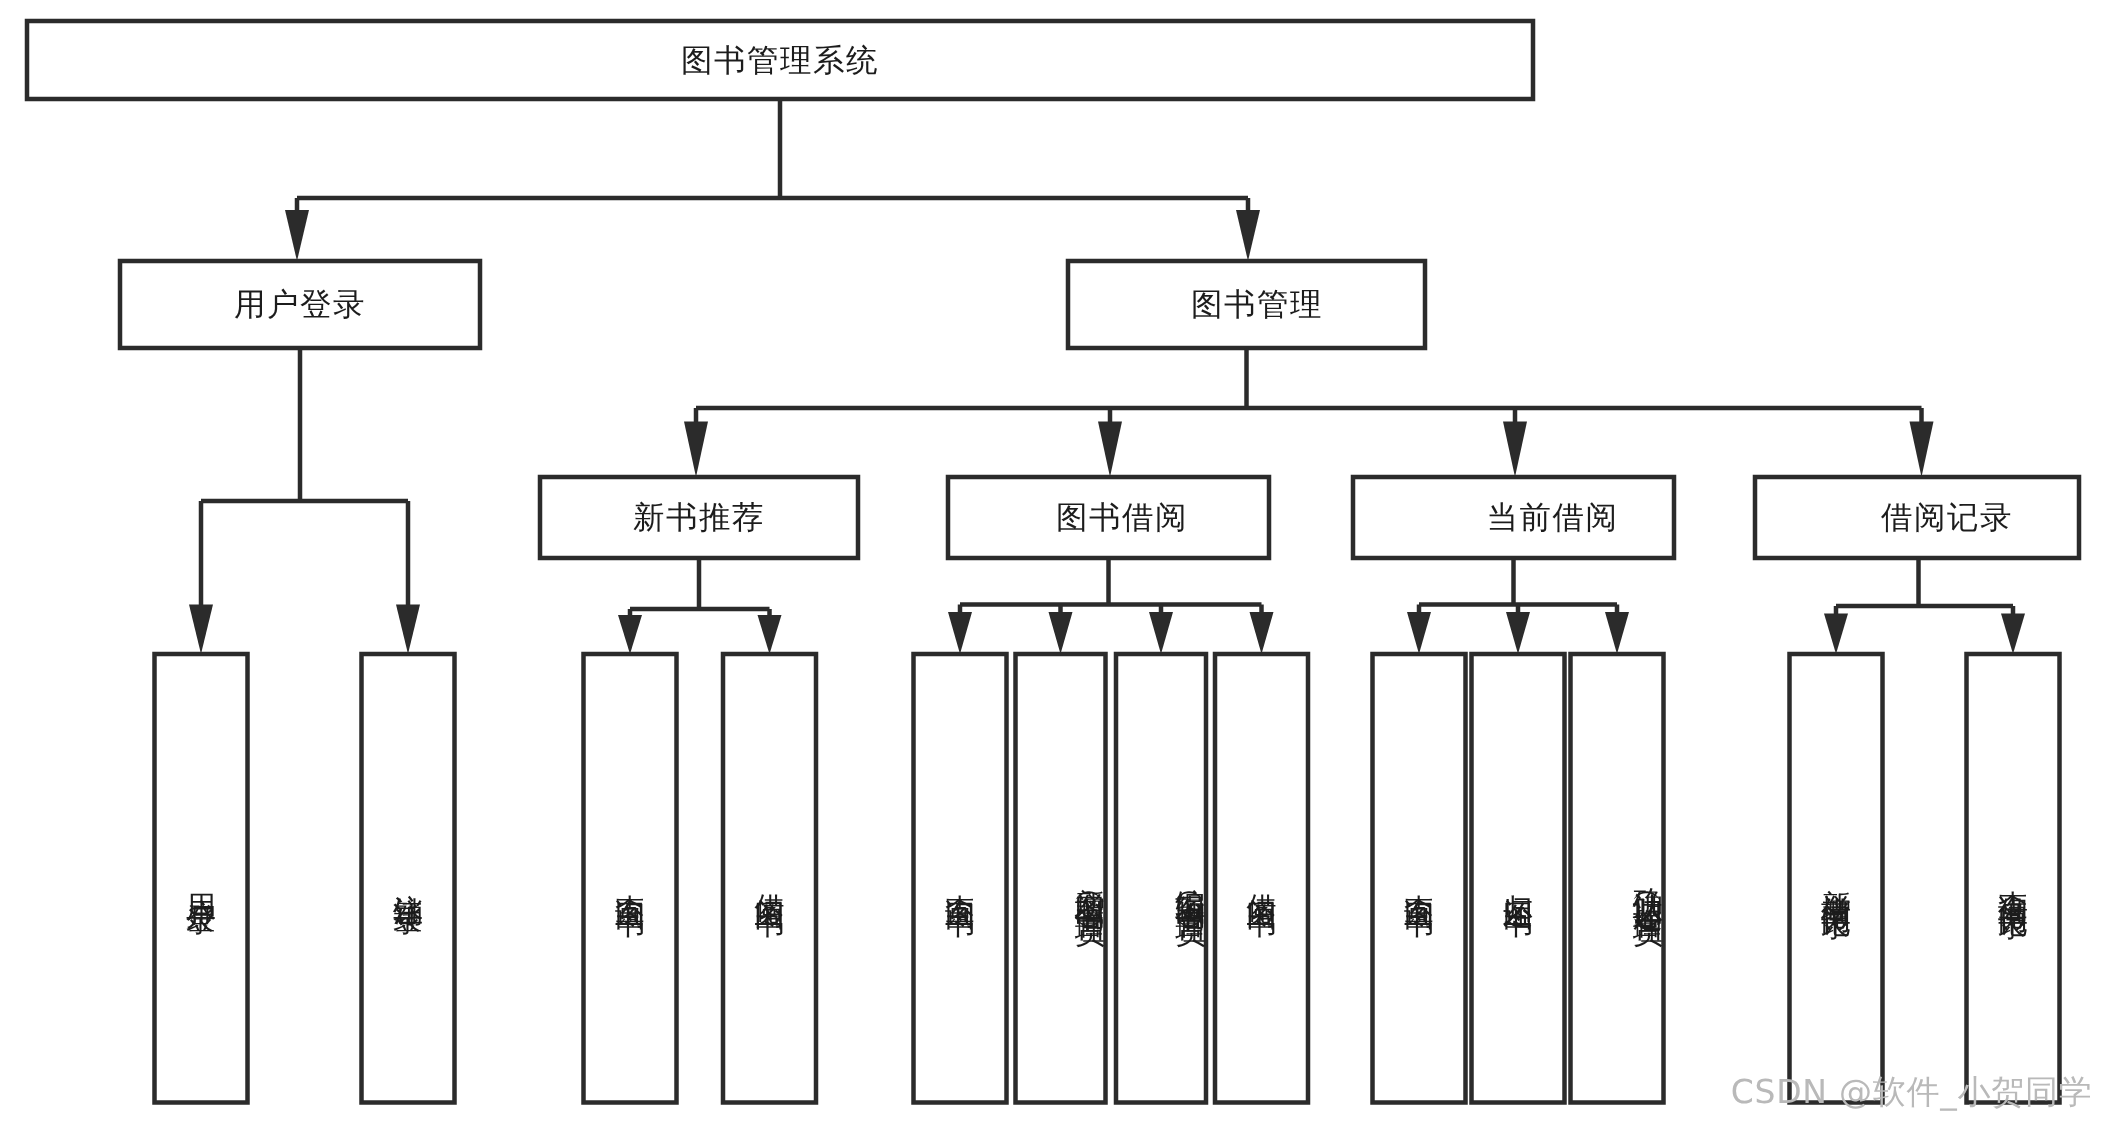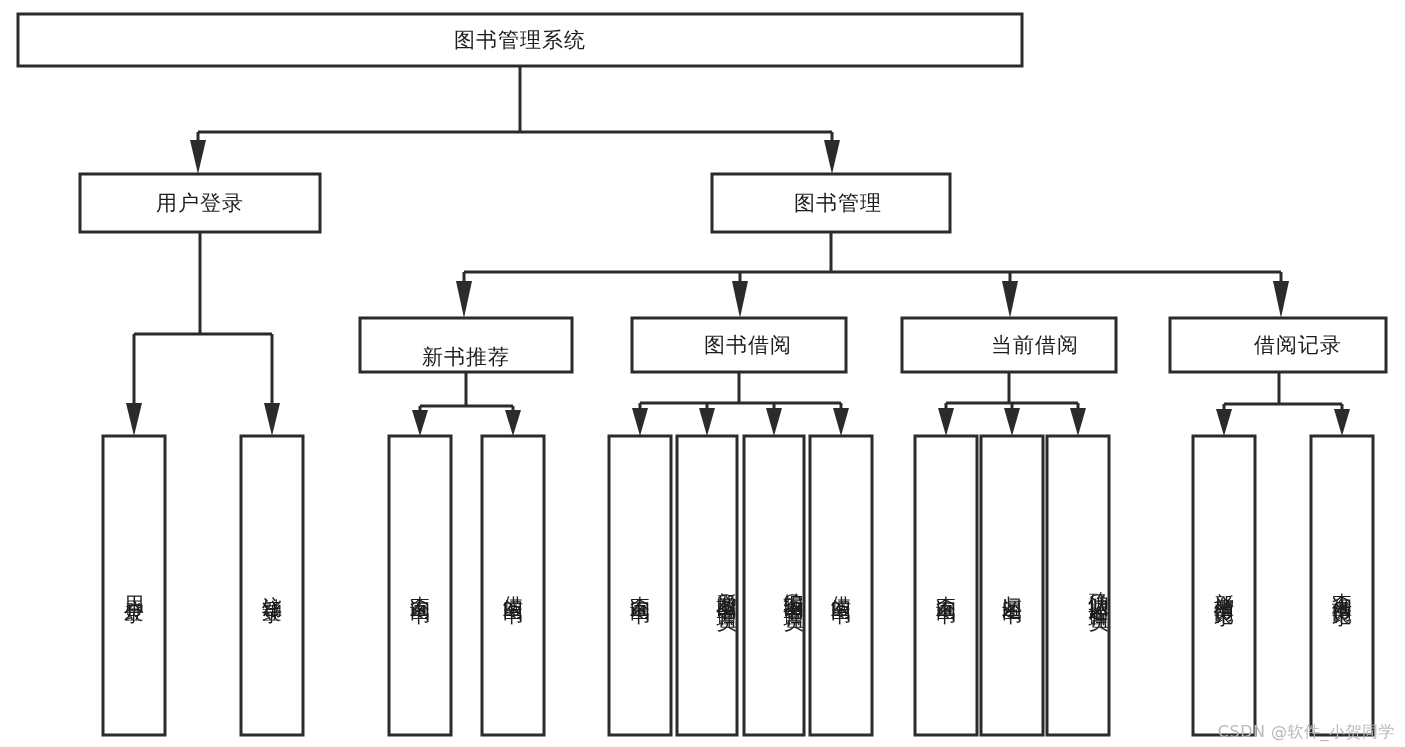--- a/index.html
+++ b/index.html
@@ -37,21 +37,21 @@
     color:#1c1c1c;
     letter-spacing:1px;
     white-space:nowrap;
     pointer-events:none;
     font-family:"DejaVu Sans","Liberation Sans",sans-serif;
   }
   .watermark{
     position:absolute;
     right:10px;
     bottom:4px;
-    font-size:16px;
+    font-size:22px;
     color:#b9b9b9;
     letter-spacing:0.5px;
     font-family:"DejaVu Sans","Liberation Sans",sans-serif;
     pointer-events:none;
   }
 </style>
 </head>
 <body>
 
 <svg id="diagram" viewBox="0 0 1405 747" xmlns="http://www.w3.org/2000/svg">
@@ -142,21 +142,21 @@
 
   <rect class="node-box" x="1193" y="436" width="62" height="299"></rect>
   <rect class="node-box" x="1311" y="436" width="62" height="299"></rect>
 </svg>
 
 <div class="htext-wrap" style="left:18px;top:14px;width:1004px;height:52px;">图书管理系统</div>
 
 <div class="htext-wrap" style="left:80px;top:174px;width:240px;height:58px;">用户登录</div>
 <div class="htext-wrap" style="left:712px;top:174px;width:252px;height:58px;">图书管理</div>
 
-<div class="htext-wrap" style="left:360px;top:318px;width:212px;height:54px;margin-top:12px;">新书推荐</div>
+<div class="htext-wrap" style="left:360px;top:318px;width:212px;height:54px;">新书推荐</div>
 <div class="htext-wrap" style="left:632px;top:318px;width:232px;height:54px;">图书借阅</div>
 <div class="htext-wrap" style="left:928px;top:318px;width:214px;height:54px;">当前借阅</div>
 <div class="htext-wrap" style="left:1170px;top:318px;width:256px;height:54px;">借阅记录</div>
 
 <div class="vtext-wrap" style="left:103px;top:436px;width:62px;height:299px;">用户登录</div>
 <div class="vtext-wrap" style="left:241px;top:436px;width:62px;height:299px;">注销登录</div>
 
 <div class="vtext-wrap" style="left:389px;top:436px;width:62px;height:299px;">查询图书</div>
 <div class="vtext-wrap" style="left:482px;top:436px;width:62px;height:299px;">借阅图书</div>
 

